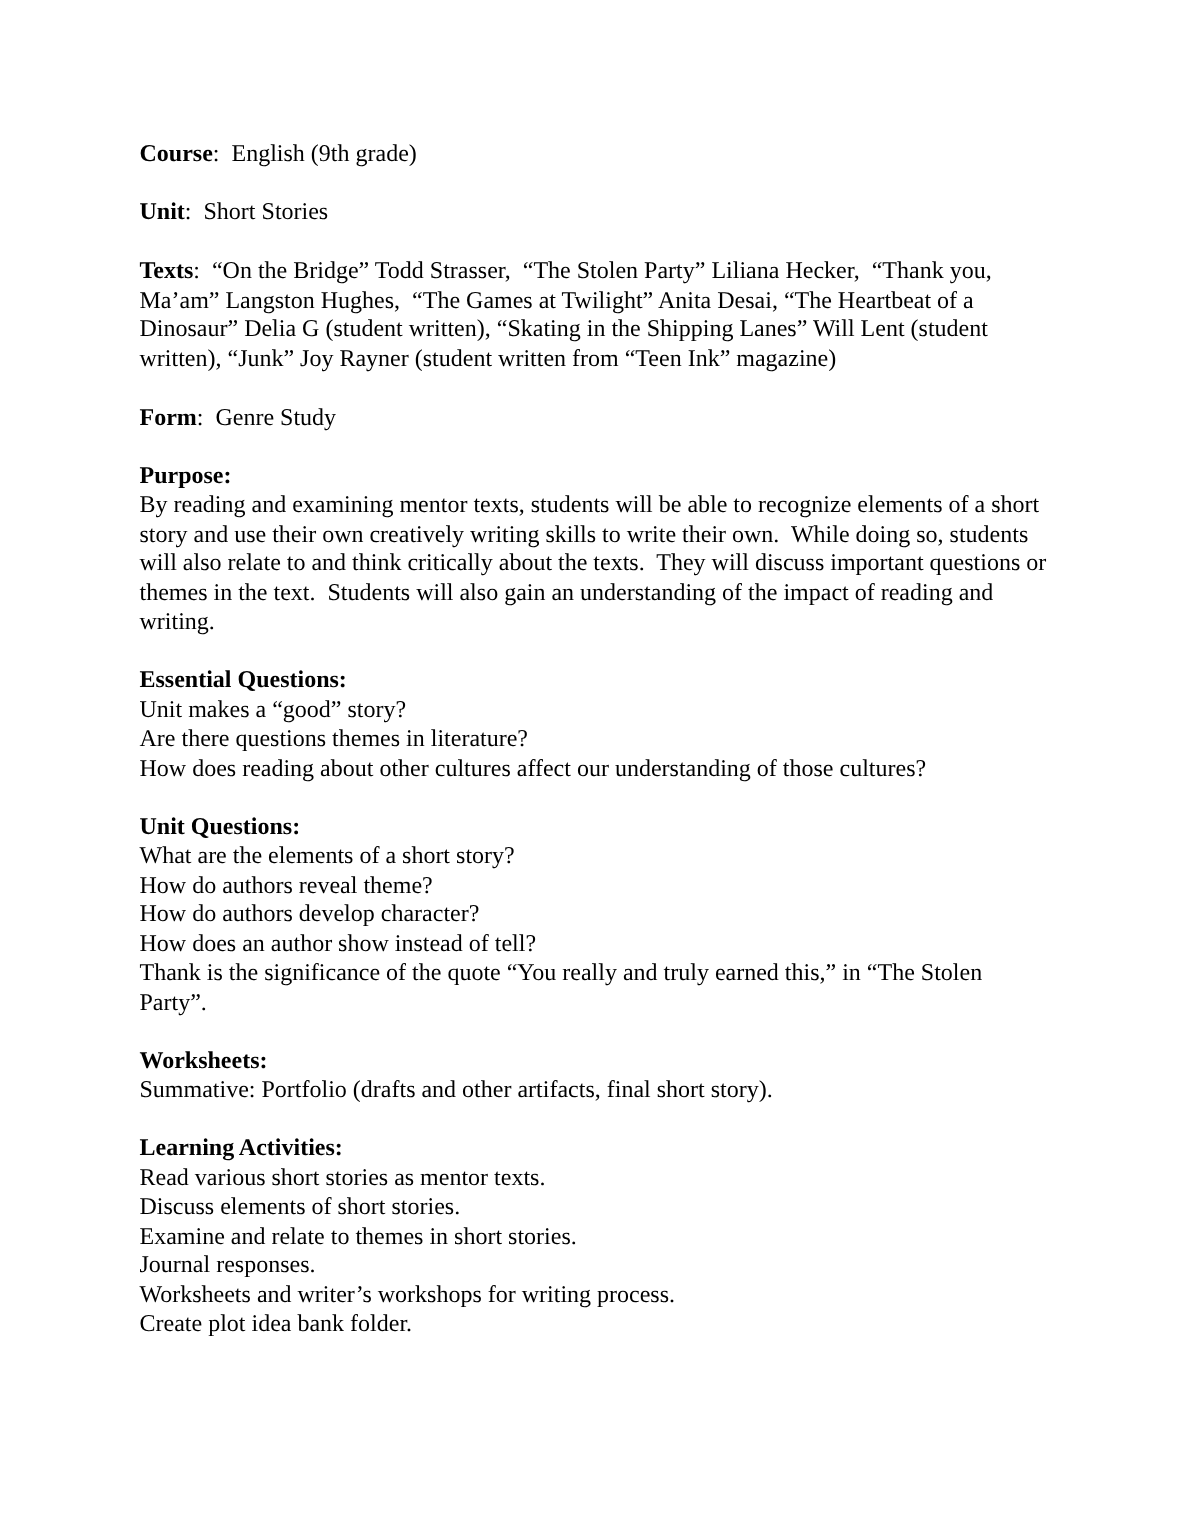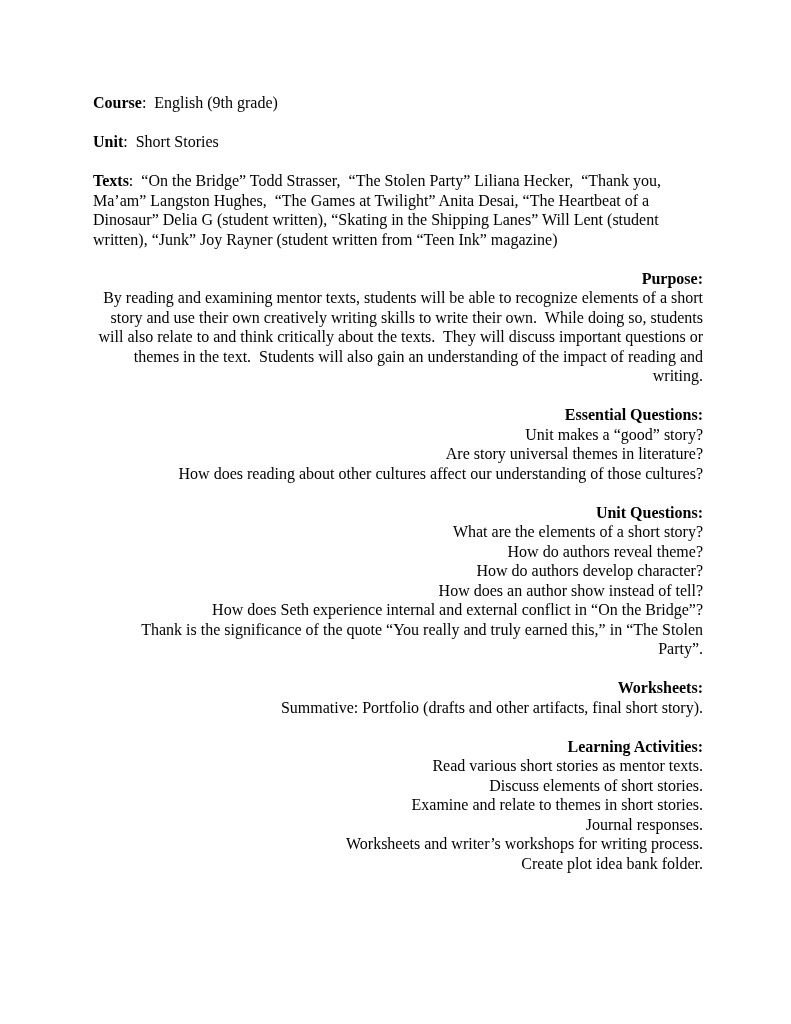--- a/index.html
+++ b/index.html
@@ -21,61 +21,60 @@
     font-size: 16px;
     line-height: 19.5px;
     color: #000000;
   }
   .para {
     margin: 0 0 19.5px 0;
     white-space: pre-wrap;
   }
   .block {
     margin: 0 0 19.5px 0;
-    text-align: right;
   }
   .block p {
     margin: 0;
     white-space: pre-wrap;
   }
   .lbl, .heading {
     font-weight: bold;
   }
 </style>
 </head>
 <body>
 
 <div class="page">
 
   <p class="para"><b class="lbl">Course</b><span>:  English (9th grade)</span></p>
 
   <p class="para"><b class="lbl">Unit</b><span>:  Short Stories</span></p>
 
   <p class="para"><b class="lbl">Texts</b><span>:  “On the Bridge” Todd Strasser,  “The Stolen Party” Liliana Hecker,  “Thank you, Ma’am” Langston Hughes,  “The Games at Twilight” Anita Desai, “The Heartbeat of a Dinosaur” Delia G (student written), “Skating in the Shipping Lanes” Will Lent (student written), “Junk” Joy Rayner (student written from “Teen Ink” magazine)</span></p>
 
+  <p class="para"><b class="lbl">Form</b><span>:  Genre Study</span></p>
 
   <div class="block">
     <p class="heading">Purpose:</p>
     <p>By reading and examining mentor texts, students will be able to recognize elements of a short story and use their own creatively writing skills to write their own.  While doing so, students will also relate to and think critically about the texts.  They will discuss important questions or themes in the text.  Students will also gain an understanding of the impact of reading and writing.</p>
   </div>
 
   <div class="block">
     <p class="heading">Essential Questions:</p>
     <p>Unit makes a “good” story?</p>
-    <p>Are story universal themes in literature?</p>
+    <p>Are there questions themes in literature?</p>
     <p>How does reading about other cultures affect our understanding of those cultures?</p>
   </div>
 
   <div class="block">
     <p class="heading">Unit Questions:</p>
     <p>What are the elements of a short story?</p>
     <p>How do authors reveal theme?</p>
     <p>How do authors develop character?</p>
     <p>How does an author show instead of tell?</p>
-    <p>How does Seth experience internal and external conflict in “On the Bridge”?</p>
     <p>Thank is the significance of the quote “You really and truly earned this,” in “The Stolen Party”.</p>
   </div>
 
   <div class="block">
     <p class="heading">Worksheets:</p>
     <p>Summative: Portfolio (drafts and other artifacts, final short story).</p>
   </div>
 
   <div class="block">
     <p class="heading">Learning Activities:</p>

